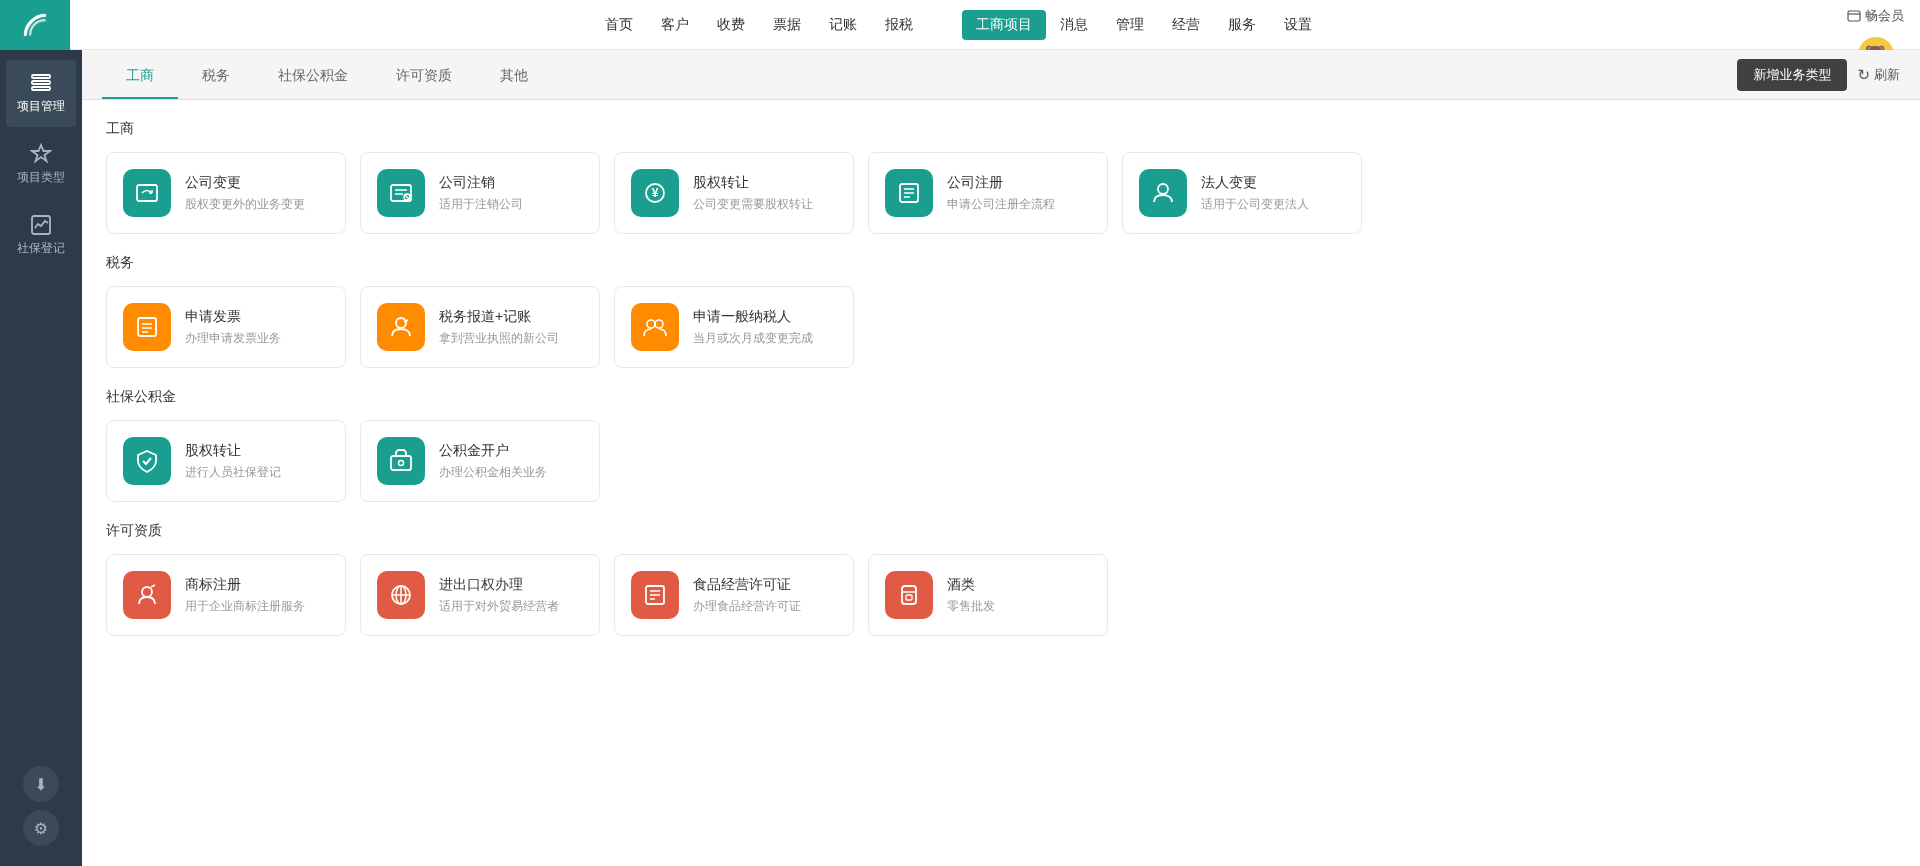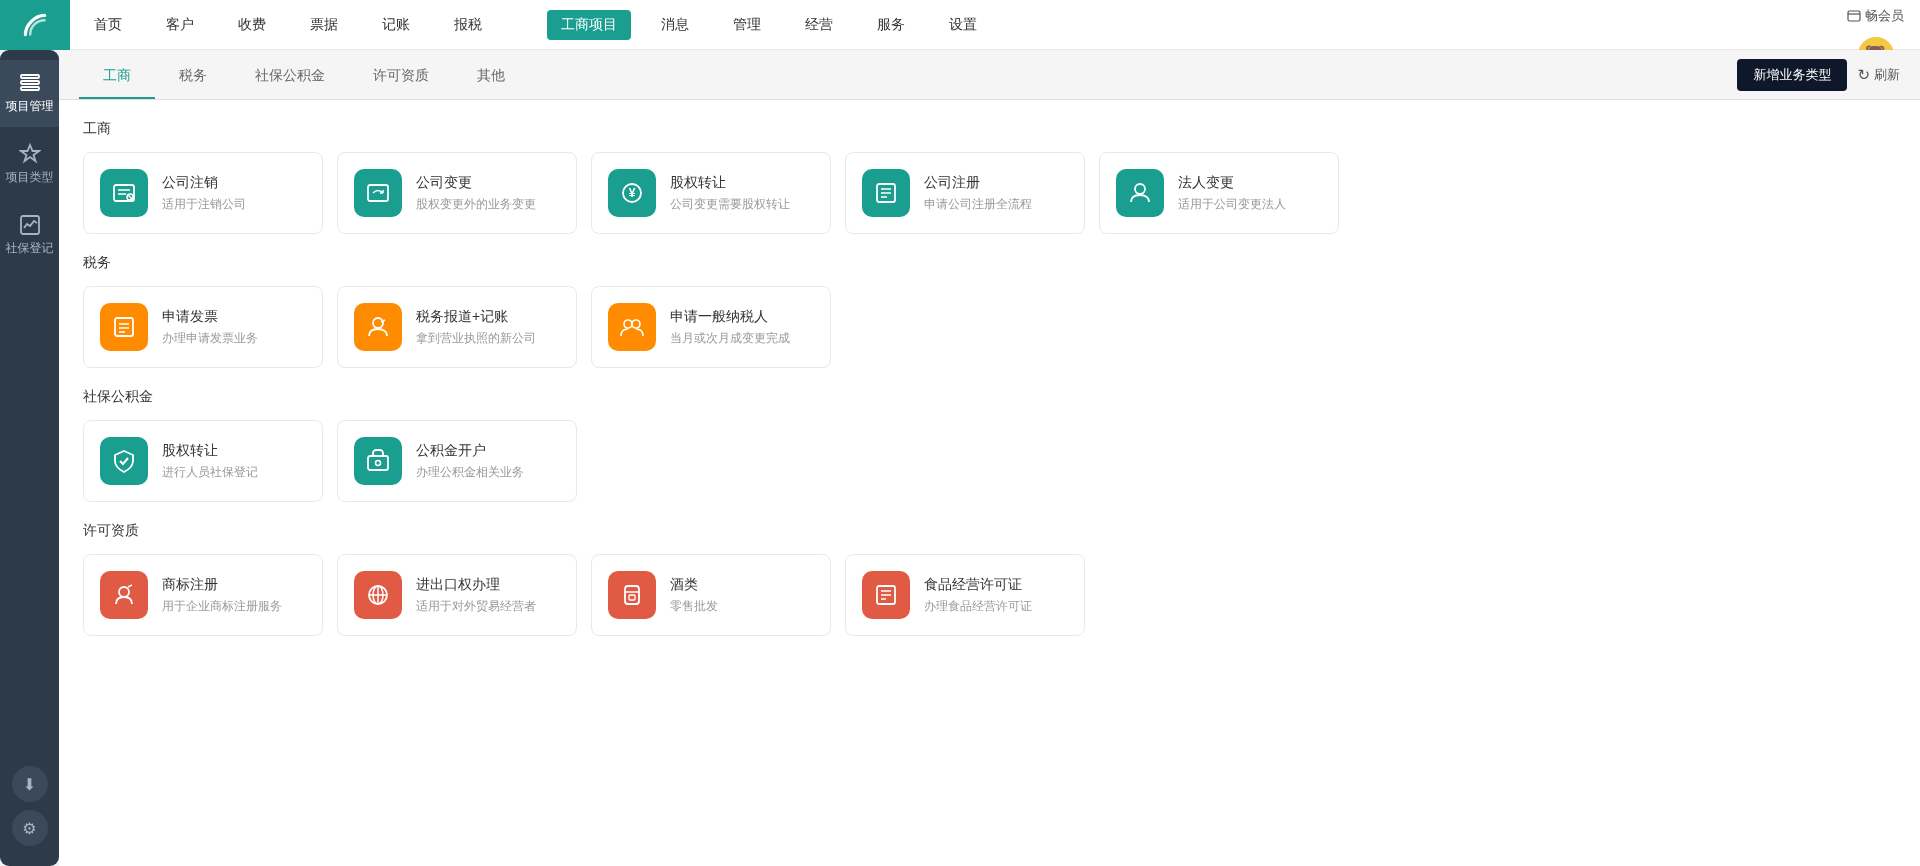--- a/index.html
+++ b/index.html
@@ -22,21 +22,22 @@
       align-items: center;
       justify-content: center;
       flex-shrink: 0;
     }
     .top-nav-logo svg { width: 32px; height: 32px; }
     .top-nav-items {
       display: flex;
       align-items: center;
       flex: 1;
       padding: 0 10px;
-      gap: 16px;
+      gap: 0;
+      justify-content: center;
     }
     .nav-item {
       padding: 6px 14px;
       font-size: 14px;
       color: #333;
       cursor: pointer;
       border-radius: 4px;
       white-space: nowrap;
     }
     .nav-item.active {
@@ -75,29 +76,28 @@
 
     
     .main-layout {
       display: flex;
       flex: 1;
       overflow: hidden;
     }
 
     
     .sidebar {
-      width: 59px;
+      width: 82px;
       background: #2d3a4a;
       display: flex;
       flex-direction: column;
       align-items: center;
       padding-top: 10px;
       gap: 4px;
       flex-shrink: 0;
-      border-radius: 9px;
     }
     .sidebar-item {
       width: 70px;
       display: flex;
       flex-direction: column;
       align-items: center;
       justify-content: center;
       padding: 12px 4px;
       cursor: pointer;
       color: #aab4bf;
@@ -166,21 +166,21 @@
       font-weight: 500;
     }
     .tab-bar-actions {
       margin-left: auto;
       display: flex;
       align-items: center;
       gap: 10px;
       padding-bottom: 8px;
     }
     .btn-new-type {
-      background: #0f172a;
+      background: #404040;
       color: #fff;
       border: none;
       padding: 7px 16px;
       border-radius: 4px;
       font-size: 13px;
       cursor: pointer;
       white-space: nowrap;
     }
     .btn-refresh {
       display: flex;
@@ -350,48 +350,48 @@
       </div>
     </div>
 
     <div class="content-scroll" id="content-scroll">
     <div class="section-title">工商</div>
         <div class="cards-grid section-divider">
           <div class="card">
             <div class="card-icon teal">
               <svg viewBox="0 0 26 26" width="26" height="26">
                 <rect x="3" y="5" width="20" height="16" rx="2" stroke="white" stroke-width="1.8" fill="none"></rect>
+                <path d="M8 13 Q13 8 18 13" stroke="white" stroke-width="1.5" fill="none"></path>
+                <line x1="18" y1="10" x2="18" y2="13" stroke="white" stroke-width="1.5"></line>
+                <line x1="15" y1="13" x2="18" y2="13" stroke="white" stroke-width="1.5"></line>
+              </svg>
+            </div>
+            <div class="card-info">
+              <div class="card-name">公司变更</div>
+              <div class="card-desc">股权变更外的业务变更</div>
+            </div>
+          </div>
+          <div class="card">
+            <div class="card-icon teal">
+              <svg viewBox="0 0 26 26" width="26" height="26">
+                <rect x="3" y="5" width="20" height="16" rx="2" stroke="white" stroke-width="1.8" fill="none"></rect>
                 <line x1="7" y1="10" x2="19" y2="10" stroke="white" stroke-width="1.5"></line>
                 <line x1="7" y1="14" x2="15" y2="14" stroke="white" stroke-width="1.5"></line>
                 <circle cx="19" cy="17" r="3" stroke="white" stroke-width="1.5" fill="none"></circle>
                 <line x1="17" y1="15" x2="21" y2="19" stroke="white" stroke-width="1.5"></line>
               </svg>
             </div>
             <div class="card-info">
               <div class="card-name">公司注销</div>
               <div class="card-desc">适用于注销公司</div>
             </div>
           </div>
           <div class="card">
             <div class="card-icon teal">
               <svg viewBox="0 0 26 26" width="26" height="26">
-                <rect x="3" y="5" width="20" height="16" rx="2" stroke="white" stroke-width="1.8" fill="none"></rect>
-                <path d="M8 13 Q13 8 18 13" stroke="white" stroke-width="1.5" fill="none"></path>
-                <line x1="18" y1="10" x2="18" y2="13" stroke="white" stroke-width="1.5"></line>
-                <line x1="15" y1="13" x2="18" y2="13" stroke="white" stroke-width="1.5"></line>
-              </svg>
-            </div>
-            <div class="card-info">
-              <div class="card-name">公司变更</div>
-              <div class="card-desc">股权变更外的业务变更</div>
-            </div>
-          </div>
-          <div class="card">
-            <div class="card-icon teal">
-              <svg viewBox="0 0 26 26" width="26" height="26">
                 <circle cx="13" cy="13" r="9" stroke="white" stroke-width="1.8" fill="none"></circle>
                 <text x="13" y="17" text-anchor="middle" fill="white" font-size="12" font-weight="bold">¥</text>
               </svg>
             </div>
             <div class="card-info">
               <div class="card-name">股权转让</div>
               <div class="card-desc">公司变更需要股权转让</div>
             </div>
           </div>
           <div class="card">
@@ -518,40 +518,40 @@
               </svg>
             </div>
             <div class="card-info">
               <div class="card-name">进出口权办理</div>
               <div class="card-desc">适用于对外贸易经营者</div>
             </div>
           </div>
           <div class="card">
             <div class="card-icon red">
               <svg viewBox="0 0 26 26" width="26" height="26">
-                <rect x="6" y="4" width="14" height="18" rx="3" stroke="white" stroke-width="1.8" fill="none"></rect>
-                <line x1="6" y1="10" x2="20" y2="10" stroke="white" stroke-width="1.5"></line>
-                <rect x="10" y="13" width="6" height="5" rx="1" stroke="white" stroke-width="1.3" fill="none"></rect>
-              </svg>
-            </div>
-            <div class="card-info">
-              <div class="card-name">酒类</div>
-              <div class="card-desc">零售批发</div>
-            </div>
-          </div>
-          <div class="card">
-            <div class="card-icon red">
-              <svg viewBox="0 0 26 26" width="26" height="26">
                 <rect x="4" y="4" width="18" height="18" rx="2" stroke="white" stroke-width="1.8" fill="none"></rect>
                 <line x1="8" y1="9" x2="18" y2="9" stroke="white" stroke-width="1.5"></line>
                 <line x1="8" y1="13" x2="18" y2="13" stroke="white" stroke-width="1.5"></line>
                 <line x1="8" y1="17" x2="13" y2="17" stroke="white" stroke-width="1.5"></line>
               </svg>
             </div>
             <div class="card-info">
               <div class="card-name">食品经营许可证</div>
               <div class="card-desc">办理食品经营许可证</div>
             </div>
           </div>
+          <div class="card">
+            <div class="card-icon red">
+              <svg viewBox="0 0 26 26" width="26" height="26">
+                <rect x="6" y="4" width="14" height="18" rx="3" stroke="white" stroke-width="1.8" fill="none"></rect>
+                <line x1="6" y1="10" x2="20" y2="10" stroke="white" stroke-width="1.5"></line>
+                <rect x="10" y="13" width="6" height="5" rx="1" stroke="white" stroke-width="1.3" fill="none"></rect>
+              </svg>
+            </div>
+            <div class="card-info">
+              <div class="card-name">酒类</div>
+              <div class="card-desc">零售批发</div>
+            </div>
+          </div>
         </div>
       </div>
   </div>
 </div>
 
 </body></html>

